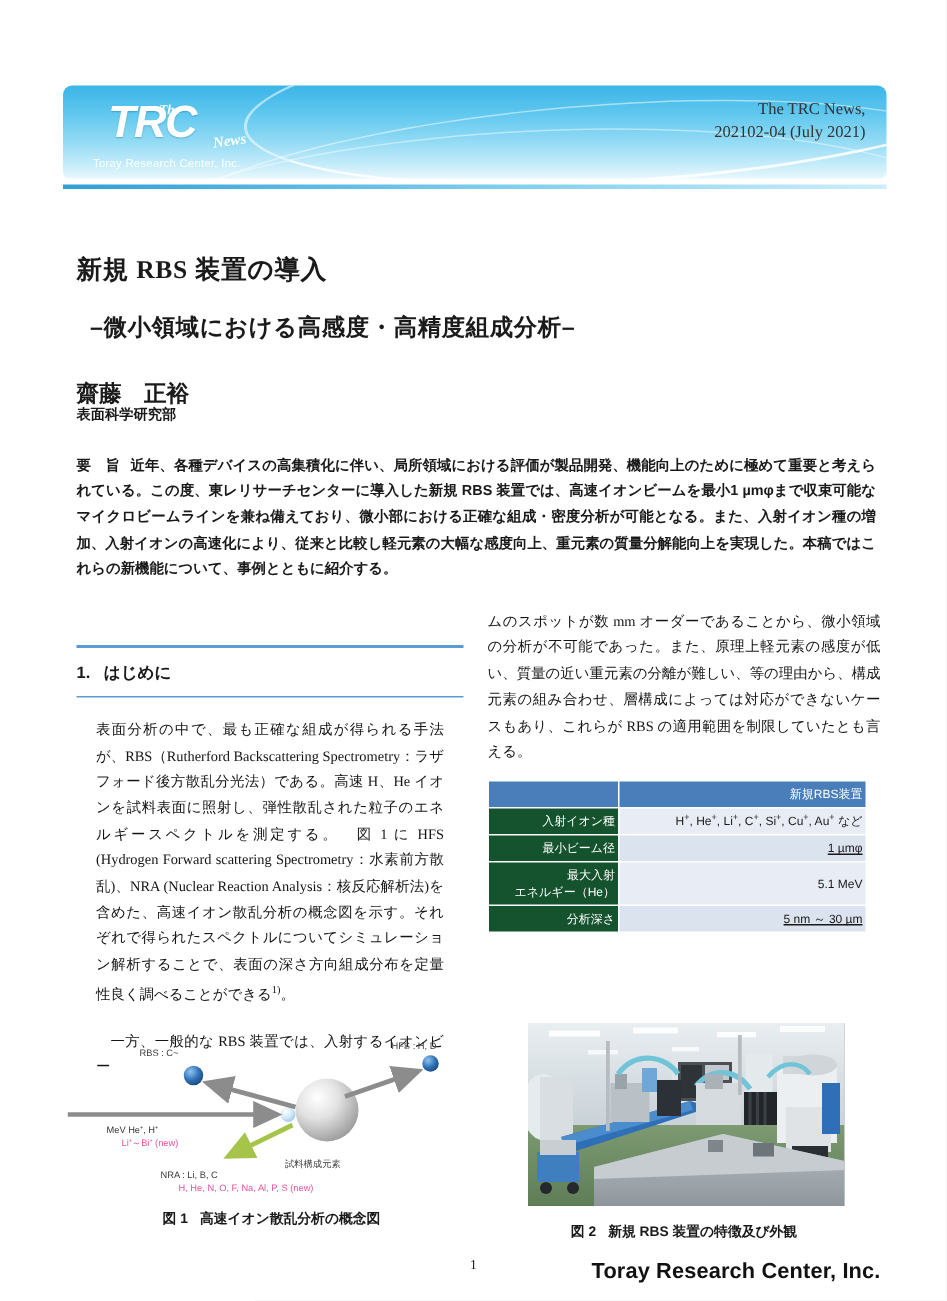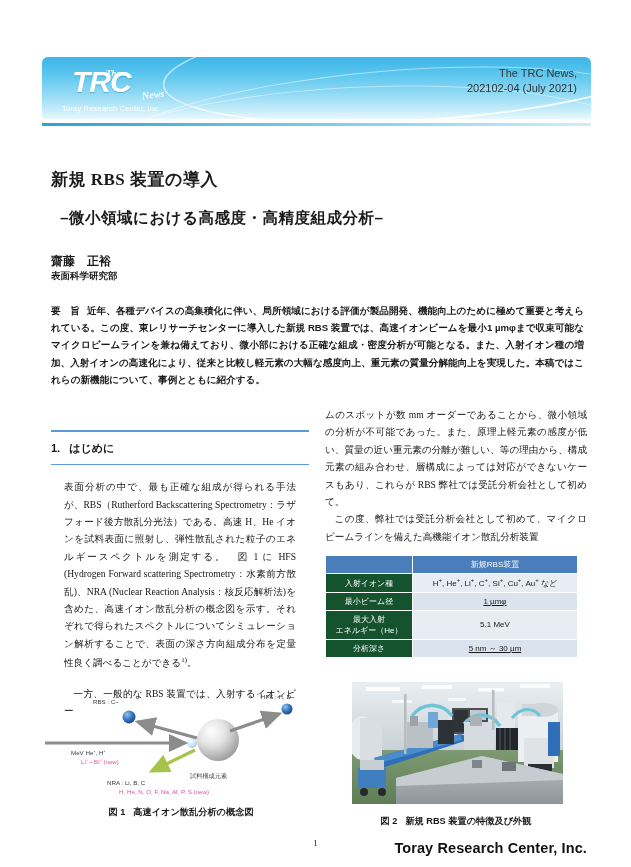--- a/index.html
+++ b/index.html
@@ -108,21 +108,21 @@
     font-family: "Liberation Sans", sans-serif;
     font-size: 7.5px;
     color: #ffffff;
     letter-spacing: 0.2px;
   }
   .issue {
     position: absolute;
     right: 14px;
     top: 9px;
     text-align: right;
-    font-family: Liberation Sans, sans-serif;
+    font-family: Liberation Serif, serif;
     font-size: 11px;
     line-height: 15px;
     color: #333333;
   }
 
   
   .doc-title {
     position: absolute;
     left: 51px;
     top: 168px;
@@ -140,21 +140,21 @@
     font-size: 15.5px;
     font-weight: 700;
     color: #1a1a1a;
     letter-spacing: 0.5px;
   }
   .author-name {
     position: absolute;
     left: 51px;
     top: 253px;
     font-family: "Liberation Sans", sans-serif;
-    font-size: 12px;
+    font-size: 15px;
     font-weight: 700;
     color: #1a1a1a;
   }
   .author-dept {
     position: absolute;
     left: 51px;
     top: 270px;
     font-family: "Liberation Sans", sans-serif;
     font-size: 9.5px;
     font-weight: 700;
@@ -236,21 +236,21 @@
     margin-top: 10px;
     border-collapse: separate;
     border-spacing: 1.5px;
     width: 253px;
     table-layout: fixed;
     font-family: "Liberation Sans", sans-serif;
   }
   .spec-table td {
     padding: 3px 2px;
     font-size: 8px;
-    text-align: center;
+    text-align: right;
     vertical-align: middle;
   }
   .th-blank { background: #4a7ebb; width: 82px; }
   .th-main {
     background: #4a7ebb;
     color: #ffffff;
     font-size: 8.2px;
     font-weight: 400;
   }
   .row-label {
@@ -366,22 +366,21 @@
       <span class="num">1.</span><span>はじめに</span>
     </div>
     <div class="sec-rule-bottom"></div>
 
     <p class="body-p"><span>表面分析の中で、最も正確な組成が得られる手法が、RBS（Rutherford Backscattering Spectrometry：ラザフォード後方散乱分光法）である。高速 H、He イオンを試料表面に照射し、弾性散乱された粒子のエネルギースペクトルを測定する。　図 1 に HFS (Hydrogen Forward scattering Spectrometry：水素前方散乱)、NRA (Nuclear Reaction Analysis：核反応解析法)を含めた、高速イオン散乱分析の概念図を示す。それぞれで得られたスペクトルについてシミュレーション解析することで、表面の深さ方向組成分布を定量性良く調べることができる</span><span class="sup-ref">1)</span><span>。</span></p>
 
     <p class="body-p indent">一方、一般的な RBS 装置では、入射するイオンビー</p>
   </div>
 
   <div class="col-right">
-    <p class="rcol-p">ムのスポットが数 mm オーダーであることから、微小領域の分析が不可能であった。また、原理上軽元素の感度が低い、質量の近い重元素の分離が難しい、等の理由から、構成元素の組み合わせ、層構成によっては対応ができないケースもあり、これらが RBS 弊社では受託分析会社として初めて。</p>
-    <p class="rcol-p indent">この度、弊社では受託分析会社として初めて、マイクロビームラインを備えた高機能イオン散乱分析装置</p>
+    <p class="rcol-p">ムのスポットが数 mm オーダーであることから、微小領域の分析が不可能であった。また、原理上軽元素の感度が低い、質量の近い重元素の分離が難しい、等の理由から、構成元素の組み合わせ、層構成によっては対応ができないケースもあり、これらが RBS の適用範囲を制限していたとも言える。</p>
 
     <table class="spec-table">
       <tbody>
         <tr>
           <td class="th-blank"></td>
           <td class="th-main">新規RBS装置</td>
         </tr>
         <tr>
           <td class="row-label">入射イオン種</td>
           <td class="row-val-a">H<span class="sup">+</span>, He<span class="sup">+</span>, Li<span class="sup">+</span>, C<span class="sup">+</span>, Si<span class="sup">+</span>, Cu<span class="sup">+</span>, Au<span class="sup">+</span> など</td>

